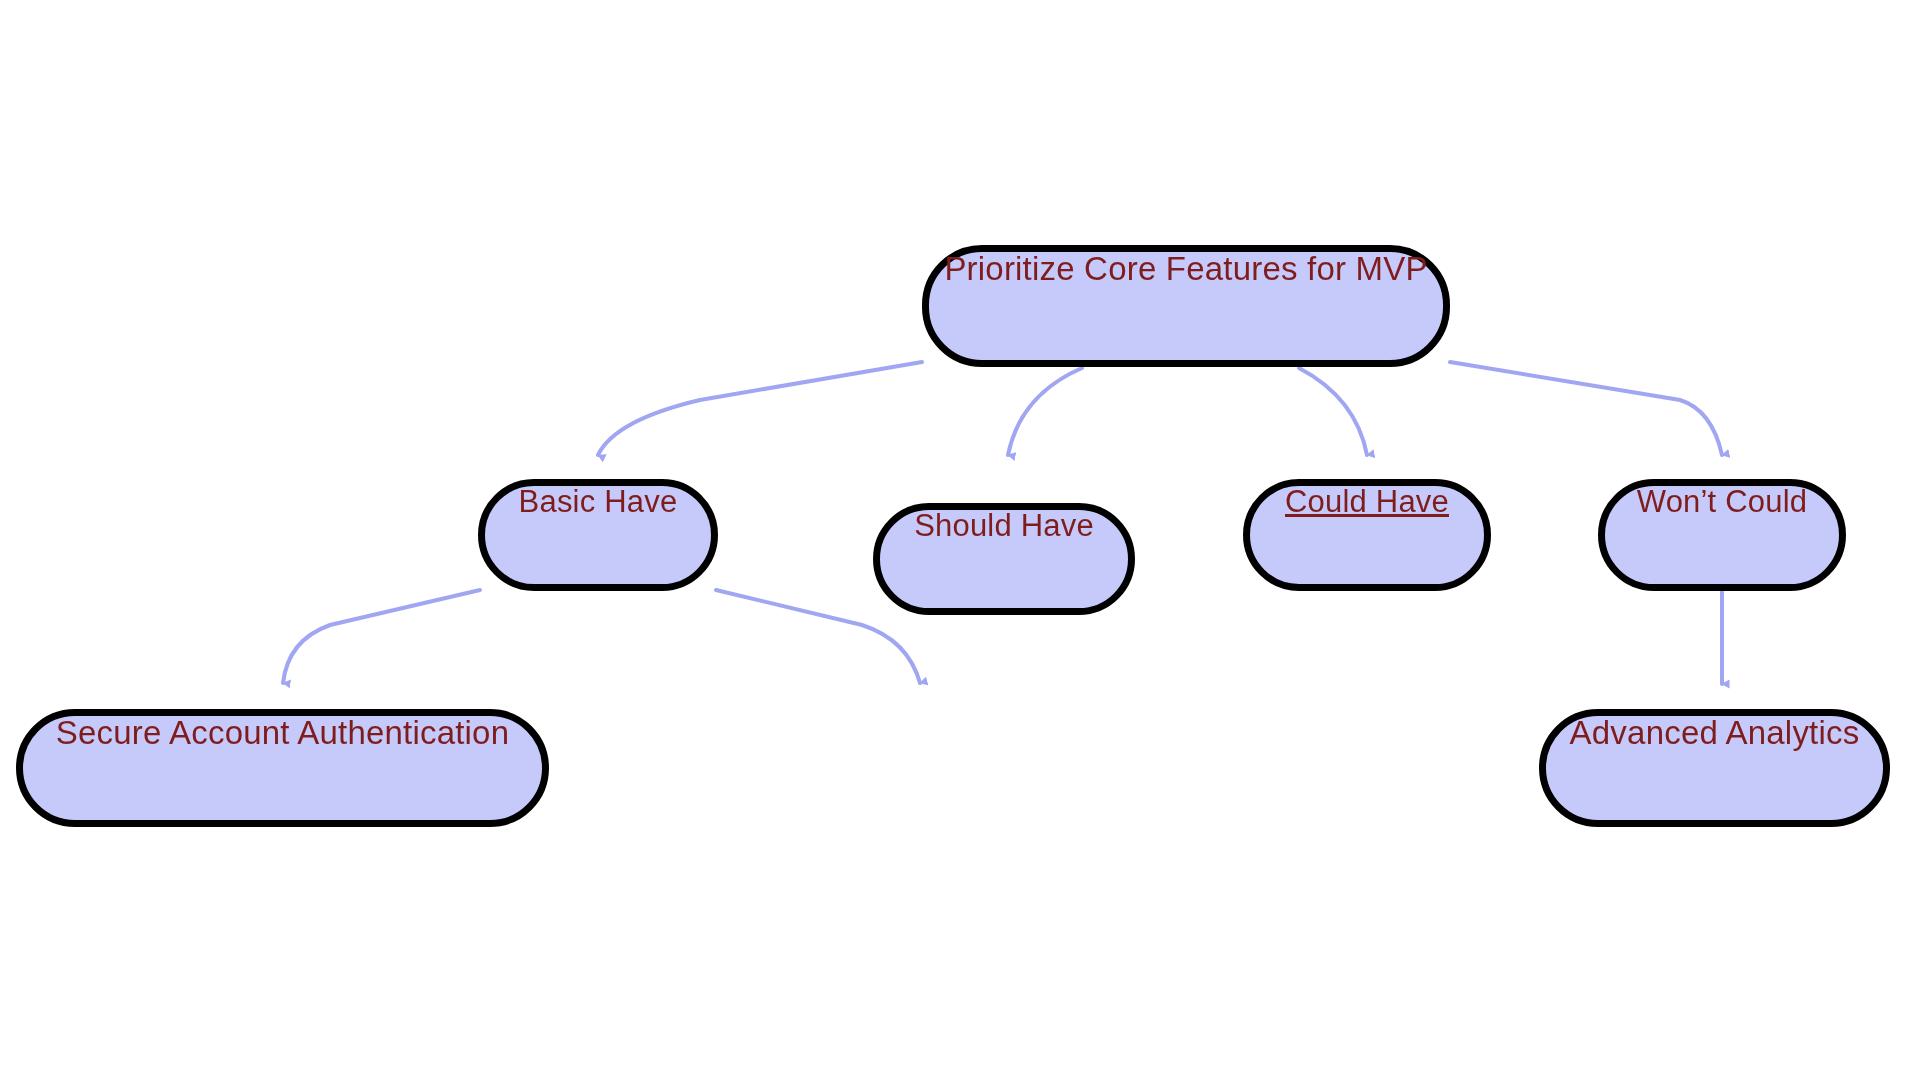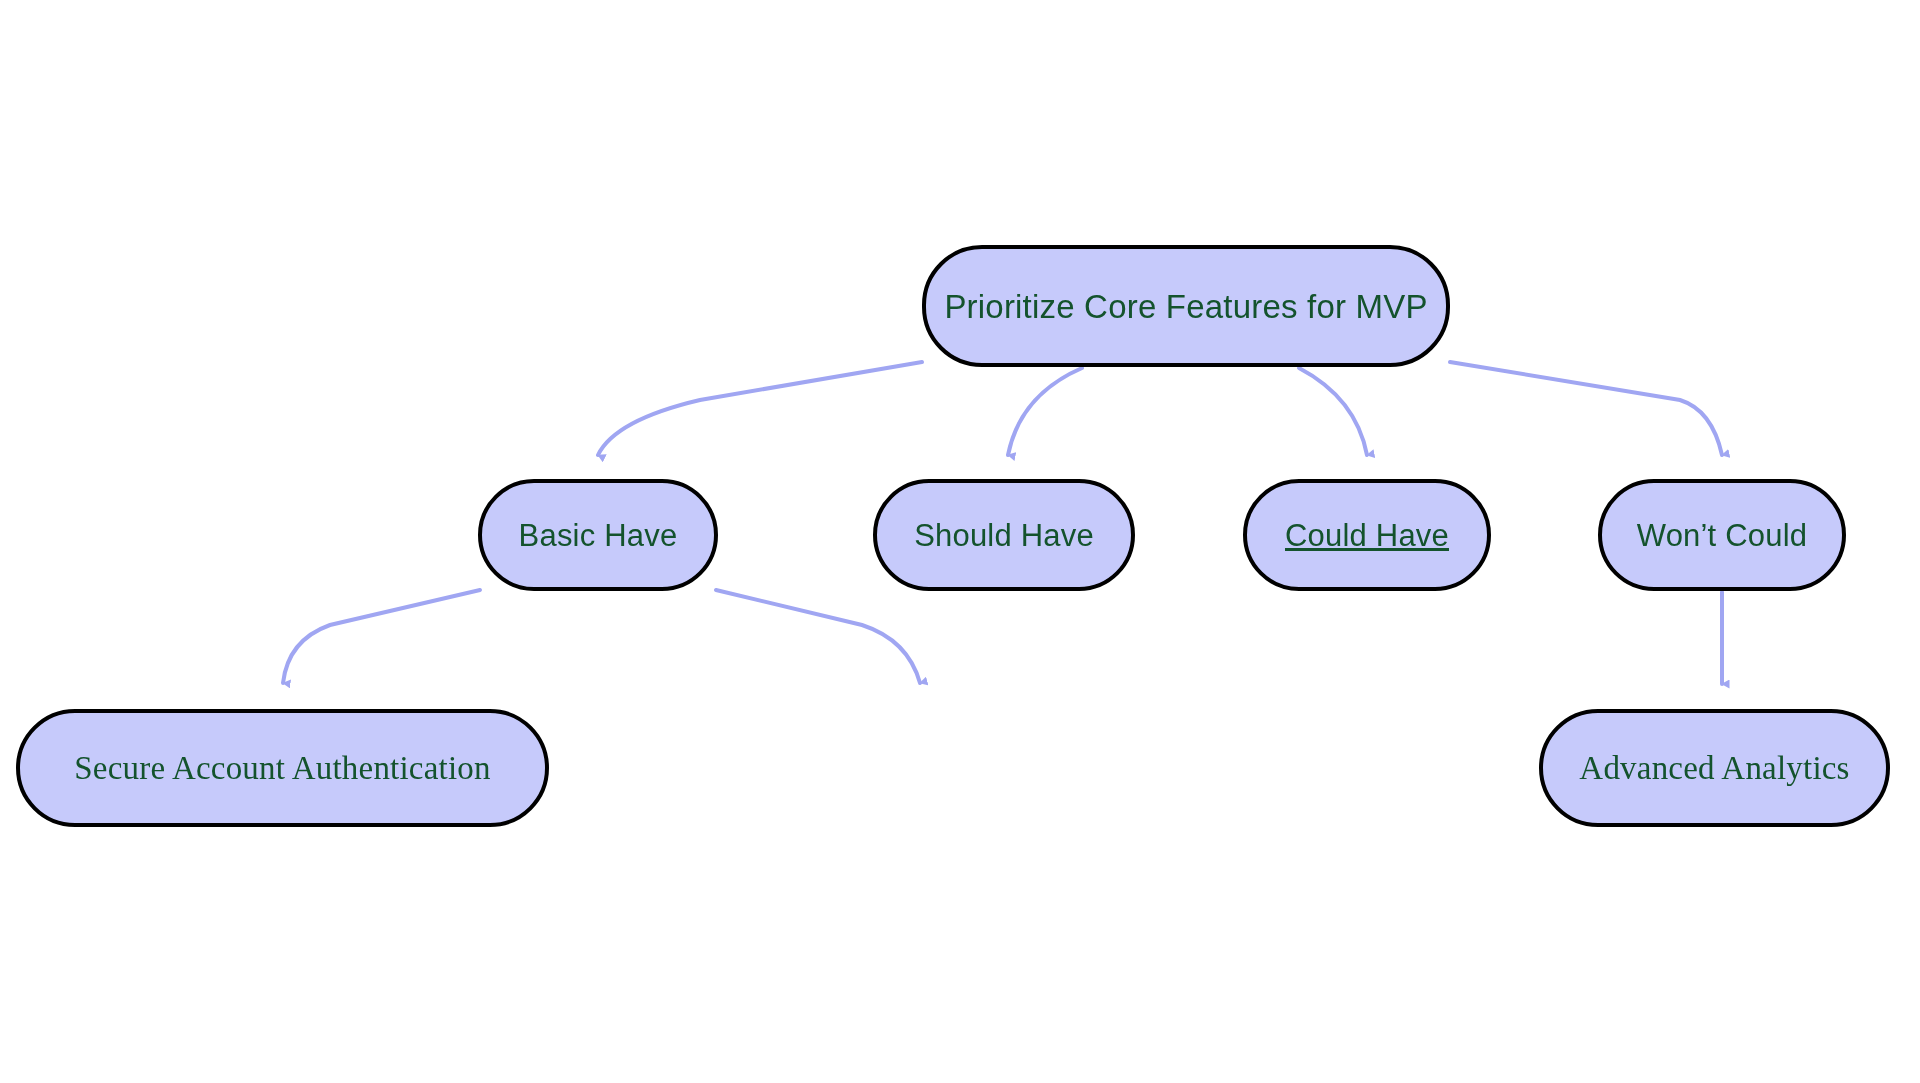--- a/index.html
+++ b/index.html
@@ -24,26 +24,26 @@
     left: 0;
     top: 0;
     width: 1920px;
     height: 1083px;
     pointer-events: none;
   }
   .node {
     position: absolute;
     box-sizing: border-box;
     display: flex;
-    align-items: center;
+    align-items: flex-start;
     justify-content: center;
     background: #c6cafb;
-    border: 4px solid #000000;
+    border: 7px solid #000000;
     border-radius: 60px;
-    color: #14532d;
+    color: #7f1d1d;
     font-family: "Liberation Sans", sans-serif;
     font-weight: 400;
     letter-spacing: 0.2px;
     white-space: nowrap;
     user-select: none;
   }
   .node-label {
     display: block;
     line-height: 1;
   }
@@ -56,30 +56,29 @@
     font-size: 33px;
   }
   
   .node-l1 {
     top: 479px;
     height: 112px;
     font-size: 31px;
     border-radius: 56px;
   }
   #node-must-have   { left: 478px;  width: 240px; }
-  #node-should-have { left: 873px;  width: 262px; }
+  #node-should-have { left: 873px;  width: 262px; margin-top: 24px; }
   #node-could-have  { left: 1243px; width: 248px; text-decoration: underline; }
   #node-wont-have   { left: 1598px; width: 248px; }
   
   .node-l2 {
     top: 709px;
     height: 118px;
     font-size: 33px;
     border-radius: 59px;
-    font-family: Liberation Serif, serif;
   }
   #node-secure-account-authentication { left: 16px;   width: 533px; }
   #node-basic-transaction-capabilities { left: 659px;  width: 505px; }
   #node-advanced-analytics             { left: 1539px; width: 351px; }
 </style>
 </head>
 <body>
 
 <div id="flowchart-root">
 

